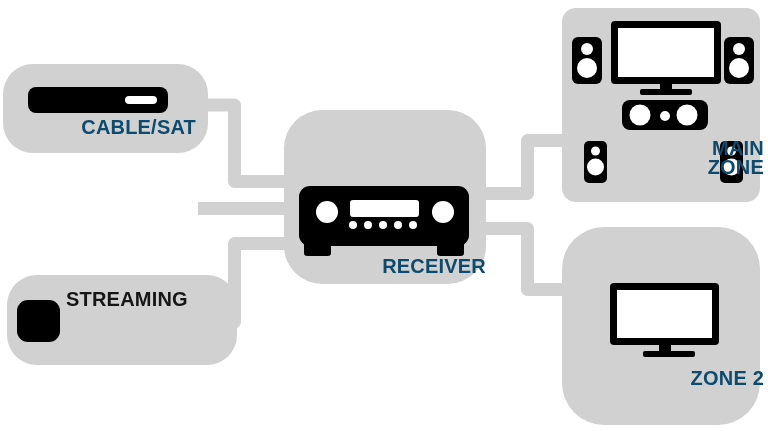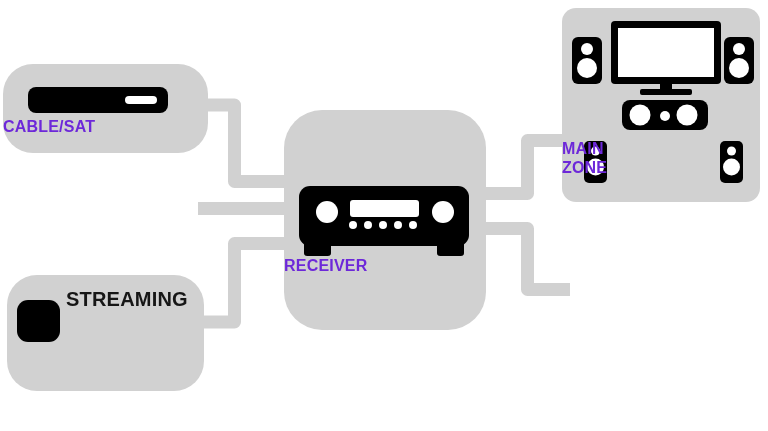--- a/index.html
+++ b/index.html
@@ -3,29 +3,29 @@
 <meta charset="utf-8">
 <style>
   html,body{margin:0;padding:0;background:#ffffff;}
   .canvas{
     position:relative;width:768px;height:431px;background:#ffffff;overflow:hidden;
     font-family:"Liberation Sans",sans-serif;
   }
   .wires{position:absolute;left:0;top:0;width:768px;height:431px;}
   .node{position:absolute;background:#d1d1d1;}
   .node .label{
-    position:absolute;color:#6d28d9;font-weight:700;font-size:16px;line-height:20px;
-    text-align:left;letter-spacing:0.2px;white-space:nowrap;
+    position:absolute;color:#0c4a6e;font-weight:700;font-size:20px;line-height:20px;
+    text-align:right;letter-spacing:0.2px;white-space:nowrap;
   }
   
   .node.cable{left:3px;top:64px;width:205px;height:89px;border-radius:30px;}
   .node.bluray{left:3px;top:172px;width:203px;height:84px;border-radius:30px;}
-  .node.stream{left:7px;top:275px;width:197px;height:116px;border-radius:30px;}
+  .node.stream{left:7px;top:275px;width:197px;height:90px;border-radius:30px;padding-left:33px;}
   
-  .node.receiver{left:284px;top:110px;width:202px;height:220px;border-radius:38px;}
+  .node.receiver{left:284px;top:110px;width:202px;height:174px;border-radius:38px;}
   .node.mainzone{left:562px;top:8px;width:198px;height:194px;border-radius:14px;}
   .node.zone2{left:562px;top:227px;width:198px;height:198px;border-radius:42px;}
 
   
   .cablebox-icon{position:absolute;left:25px;top:23px;width:140px;height:26px;background:#000;border-radius:8px;}
   .cablebox-icon .led{position:absolute;right:11px;top:9px;width:32px;height:8px;background:#fff;border-radius:4px;}
   
   .bluray-icon{position:absolute;left:25px;top:20px;width:142px;height:25px;background:#000;border-radius:8px;}
   .bluray-icon .slot{position:absolute;left:39px;top:9px;width:61px;height:7px;background:#fff;border-radius:3.5px;}
   .bluray-icon .led{position:absolute;left:105px;top:9px;width:25px;height:7px;background:#fff;border-radius:3.5px;}
@@ -126,14 +126,23 @@
         <circle cx="169.5" cy="143" r="4.5" fill="#fff"></circle>
         <circle cx="169.5" cy="159" r="8.5" fill="#fff"></circle>
       </g>
     </svg>
     <div class="label">
       <span>MAIN</span><br>
       <span>ZONE</span>
     </div>
   </div>
 
+  <div class="node zone2">
+    <svg class="icon-svg" style="left:0;top:0;" width="198" height="198" viewBox="0 0 198 198">
+      <rect x="48" y="56" width="109" height="62" rx="4" fill="#000"></rect>
+      <rect x="55" y="63" width="95" height="48" fill="#fff"></rect>
+      <rect x="97" y="118" width="12" height="7" fill="#000"></rect>
+      <rect x="81" y="124" width="52" height="6" rx="2" fill="#000"></rect>
+    </svg>
+    <div class="label">ZONE 2</div>
+  </div>
 
 </div>
 
 </body></html>

